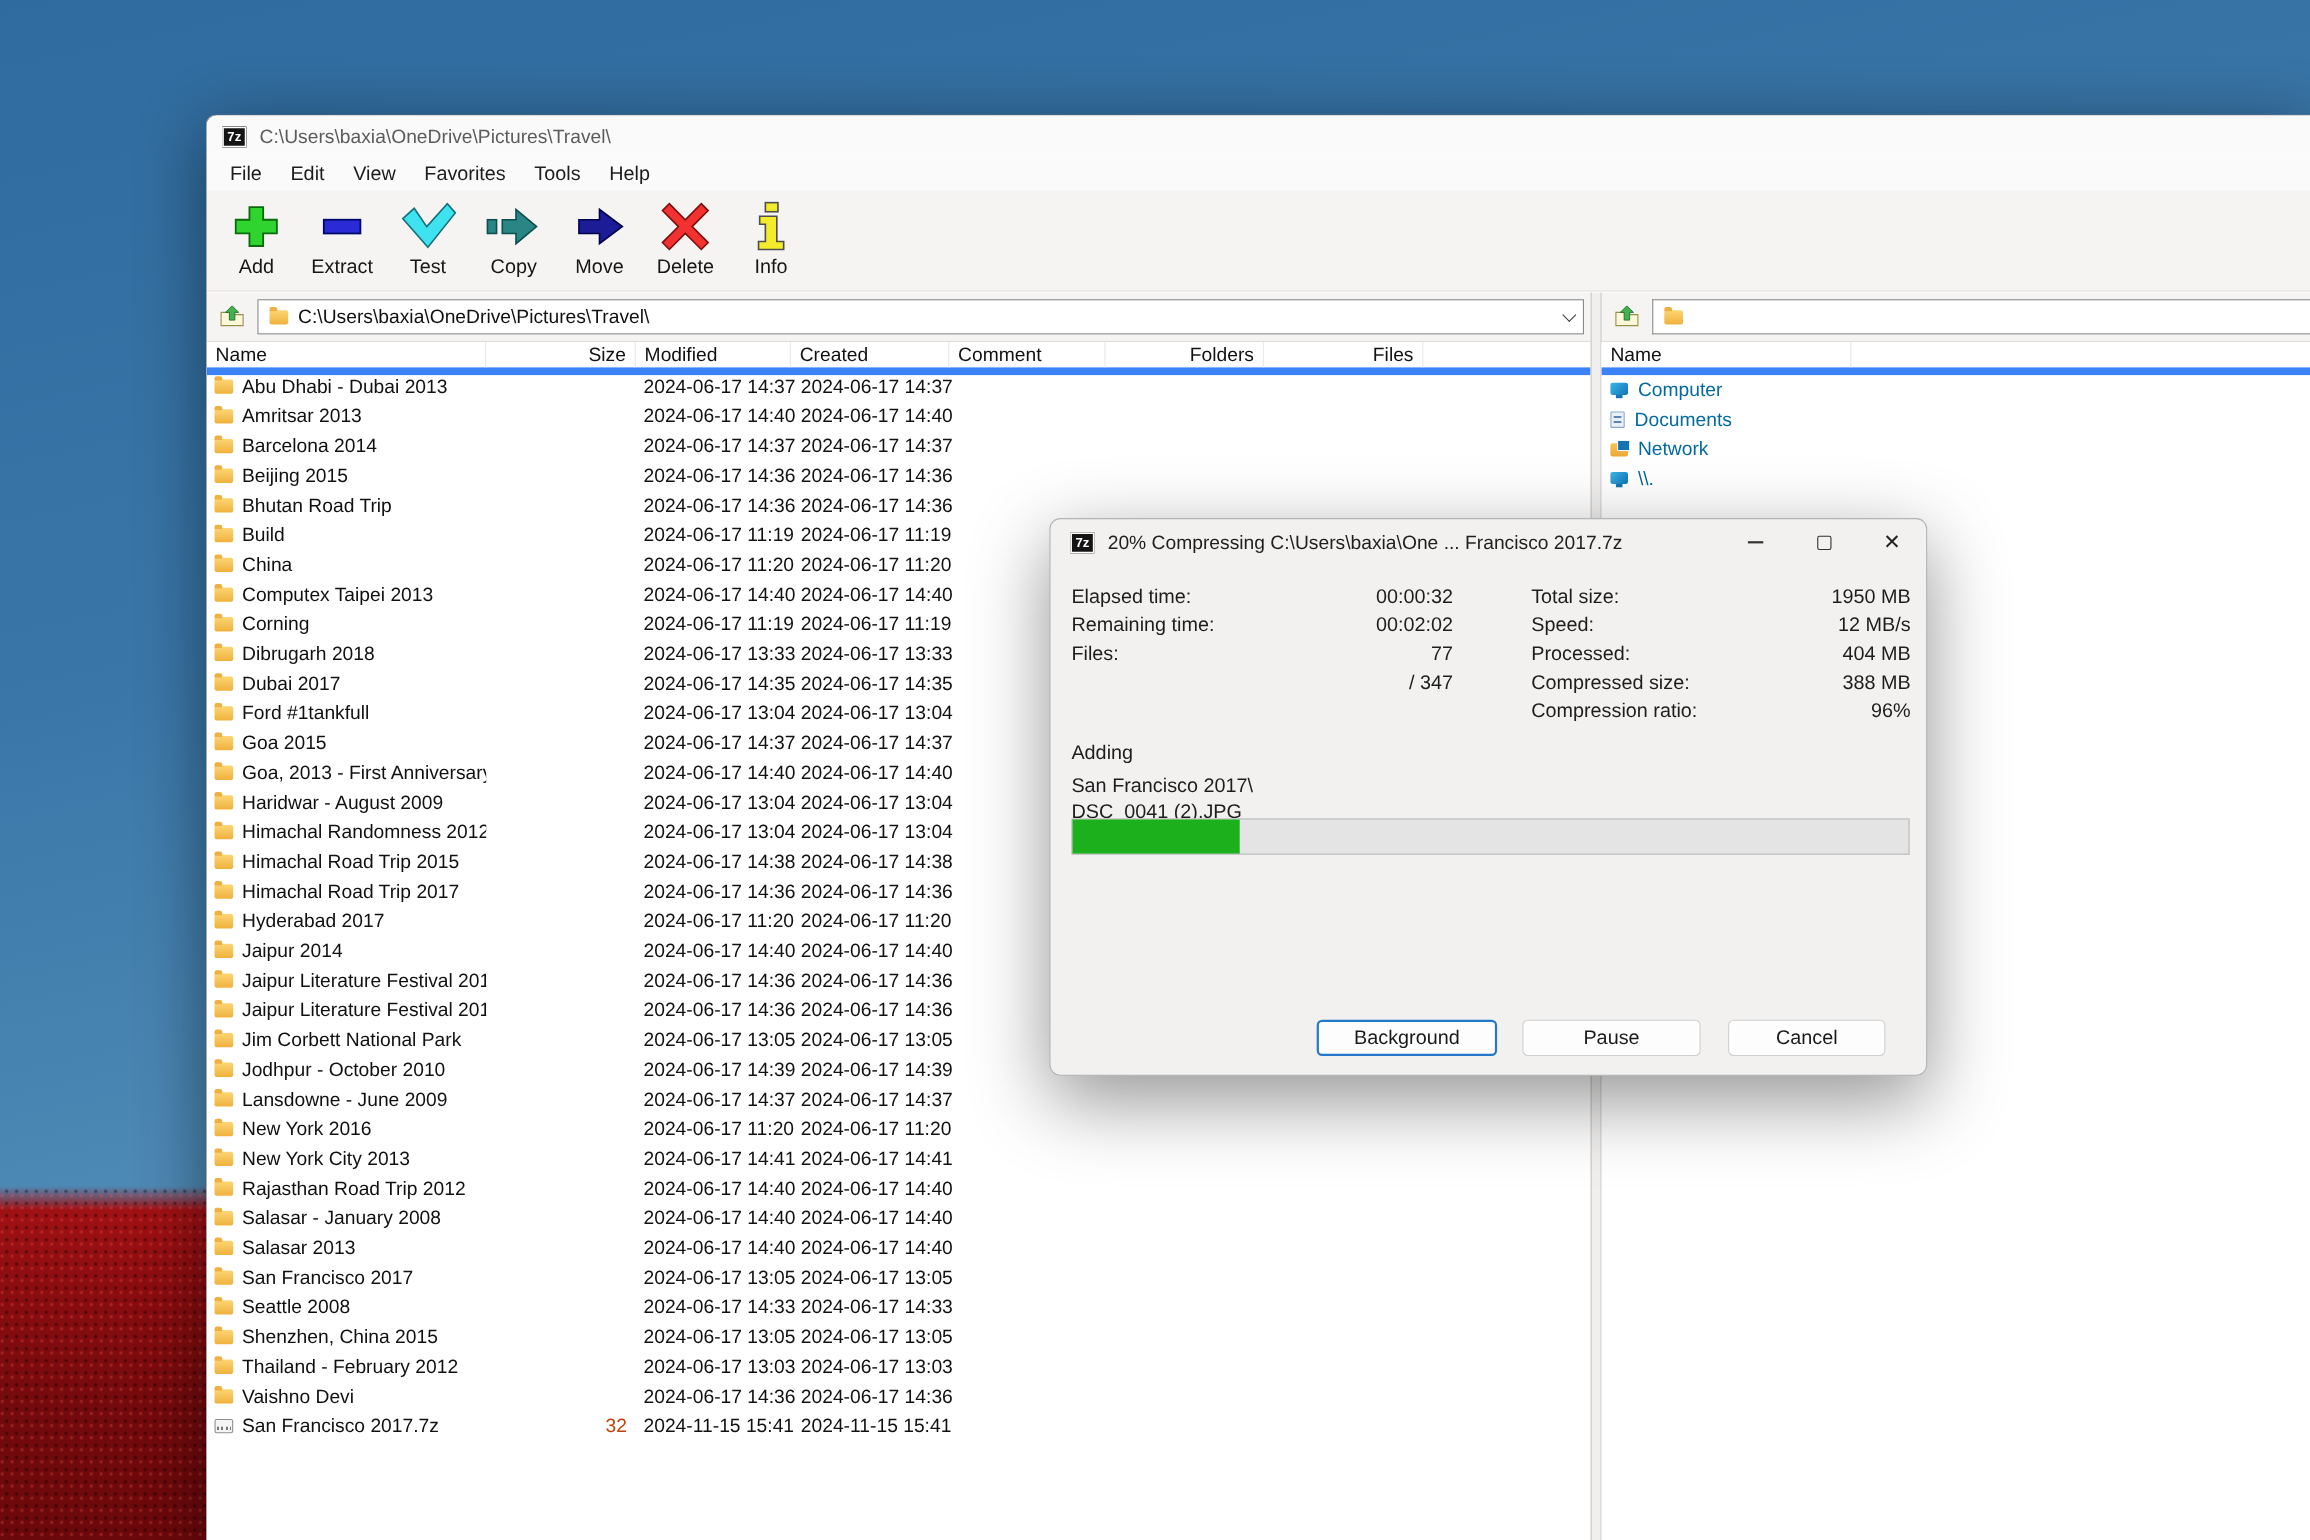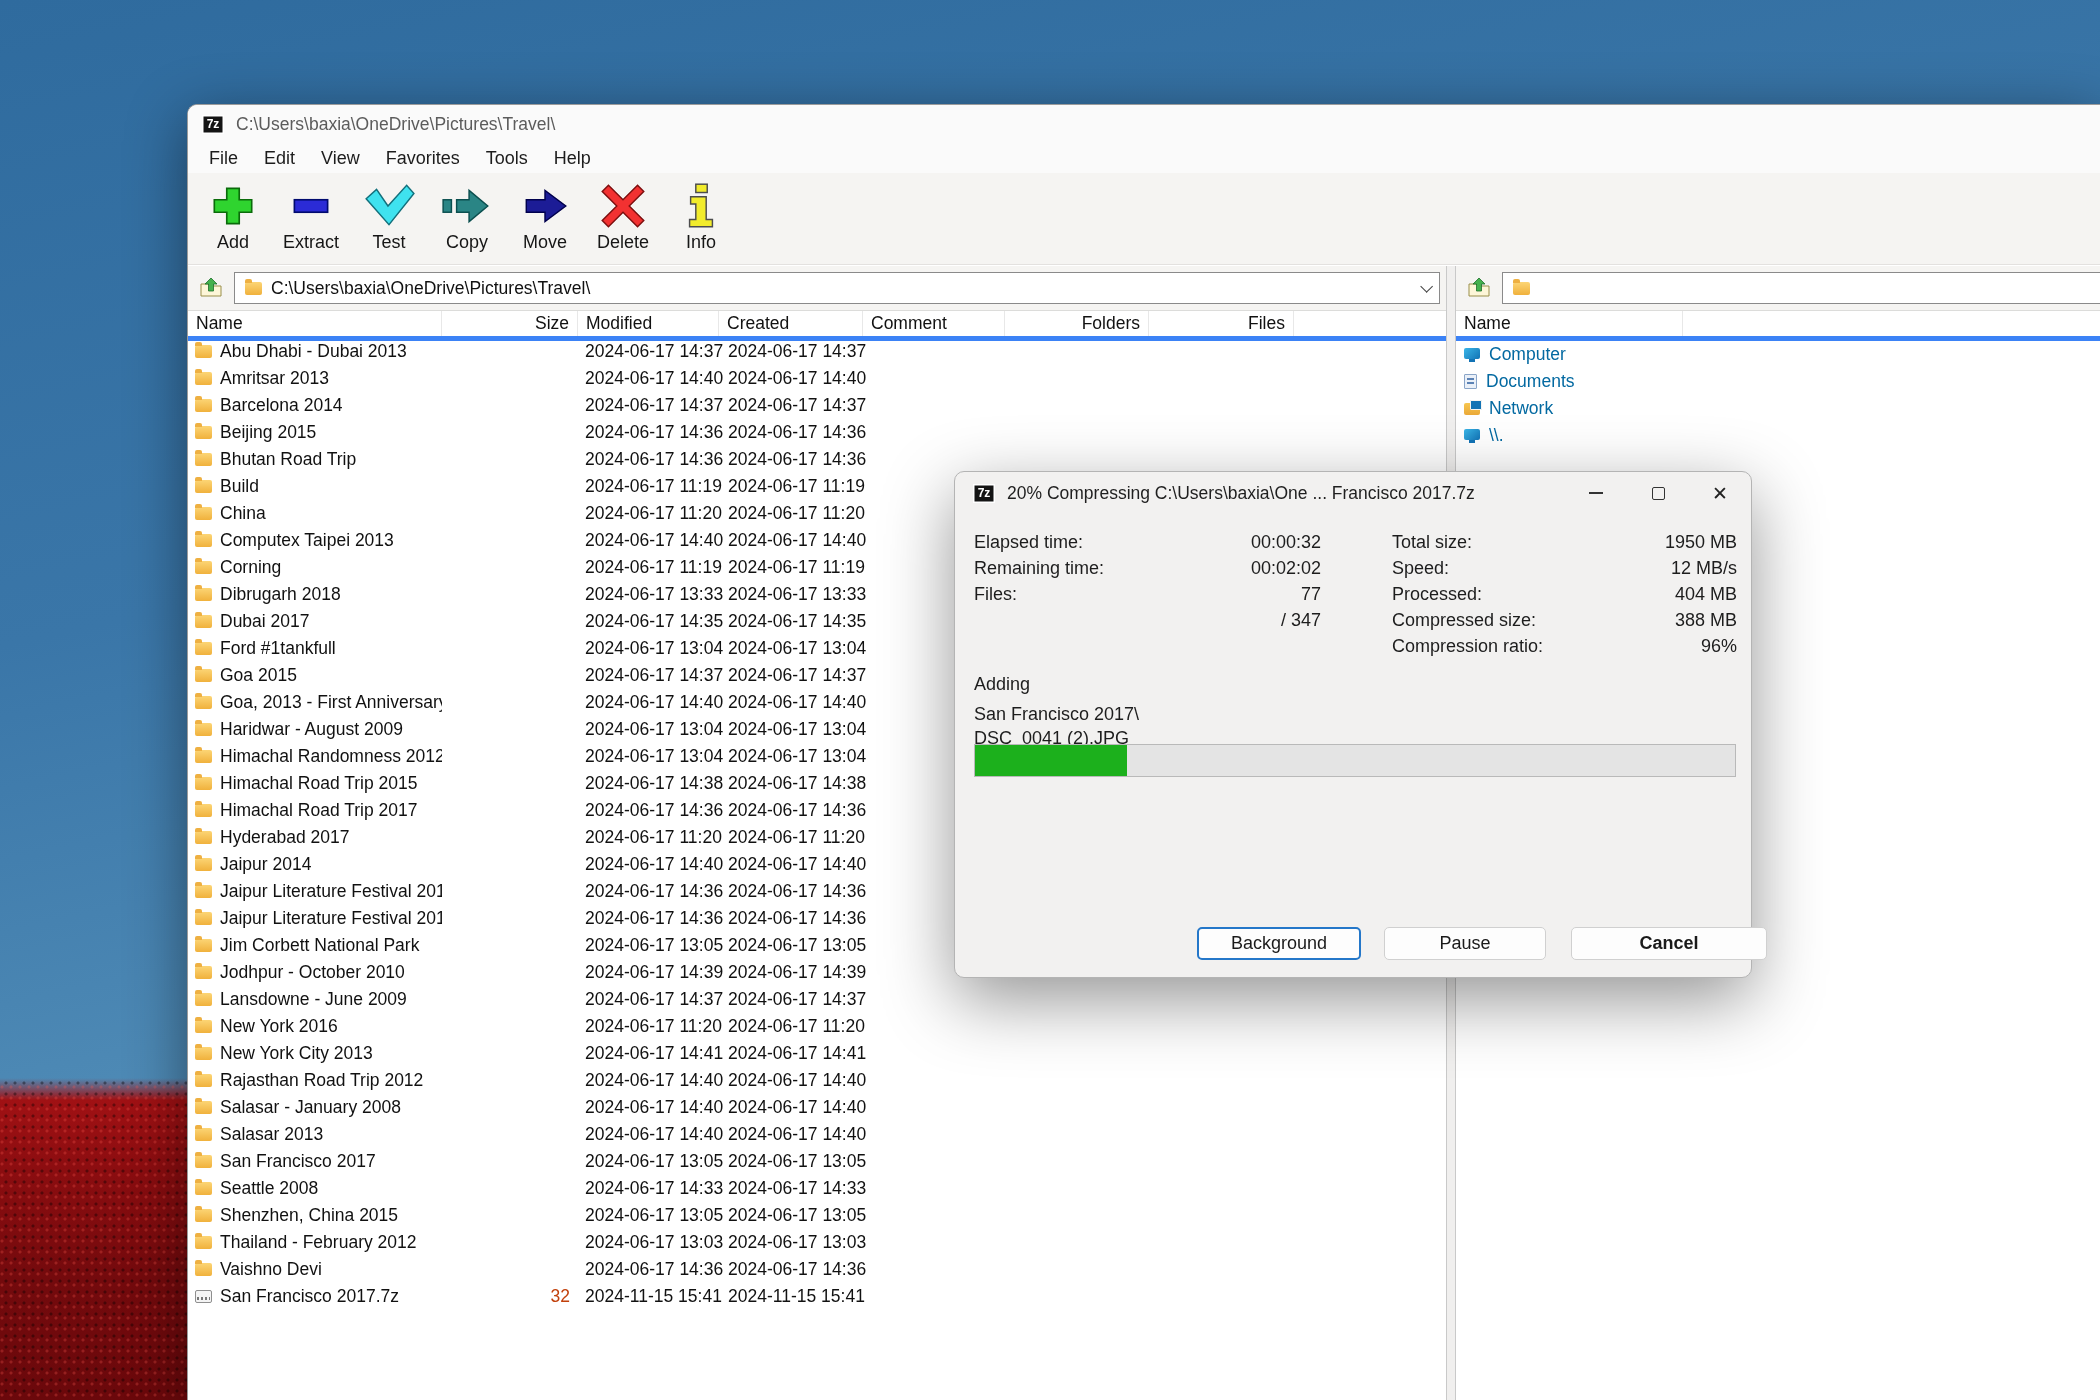--- a/index.html
+++ b/index.html
@@ -78,21 +78,21 @@
   .network-ic { width:16px; height:12px; background:linear-gradient(#f7c64f,#eaa838);
     border-radius:2px; position:relative; flex:0 0 auto; }
   .network-ic::after { content:''; position:absolute; right:-2px; top:-3px; width:10px; height:8px;
     background:#1273b5; border:1px solid #f5f4f2; border-radius:1px; }
 
   
   .panel-left { position:absolute; top:206px; left:0; width:1258px; bottom:0; background:#fff; }
   .panel-right { position:absolute; top:206px; left:1268px; right:0; bottom:0; background:#fff; }
   .splitter { position:absolute; top:161px; bottom:0; left:1258px; width:10px; background:#f0efee;
     border-left:1px solid #c9c9c9; border-right:1px solid #c9c9c9; }
-  .hdr { display:flex; height:30px; border-bottom:5px solid #3b82f6; background:#fff; }
+  .hdr { display:flex; height:30px; border-bottom:7px solid #3b82f6; background:#fff; }
   .hcell { font-size:17.5px; color:#111; border-right:1px solid #e8e8e8;
     display:flex; align-items:center; padding:0 8px; white-space:nowrap; overflow:hidden; }
   .hcell.r { justify-content:flex-end; }
   .flist { position:absolute; top:30px; left:0; right:0; bottom:0; overflow:hidden; }
   .frow { display:flex; align-items:flex-start; height:27px; }
   .frow .c-name { width:254px; display:flex; align-items:center; gap:8px; padding-left:7px;
     font-size:17.5px; color:#111; white-space:nowrap; overflow:hidden; }
   .frow .c-size { width:136px; text-align:right; padding-right:8px; font-size:17.5px; color:#c2410c; }
   .frow .c-mod  { width:141px; padding-left:7px; font-size:17.5px; color:#111; white-space:nowrap; }
   .frow .c-cre  { width:144px; padding-left:9px; font-size:17.5px; color:#111; white-space:nowrap; }
@@ -121,21 +121,21 @@
   .adding .ln1 { margin-bottom:7px; }
   .adding .ln2, .adding .ln3 { line-height:24px; }
   .progress { position:absolute; left:19px; top:272px; width:762px; height:33px;
     background:#e4e4e4; border:1px solid #b9b9b9; }
   .progress .fill { height:100%; width:20%; background:#1cb01c; }
   .dlg-buttons { position:absolute; top:455px; left:0; right:0; height:33px; }
   .dbtn { position:absolute; height:33px; background:#fdfdfd; border:1px solid #d0d0d0;
     border-radius:5px; font-size:18px; color:#1a1a1a; display:flex; align-items:center;
     justify-content:center; font-family:"Liberation Sans", sans-serif; }
   .dbtn.focused { border:2px solid #2477c9; }
-  .b-bg { left:242px; width:164px; } .b-pa { left:429px; width:162px; } .b-ca { left:616px; width:196px;font-weight:bold; }
+  .b-bg { left:242px; width:164px; } .b-pa { left:429px; width:162px; } .b-ca { left:616px; width:143px; }
 </style>
 </head>
 <body>
 
 <div class="carpet"></div>
 <div class="muo-logo">
   <div class="muo-body">
     <span>MUO</span>
   </div>
   <div class="muo-tri"></div>

